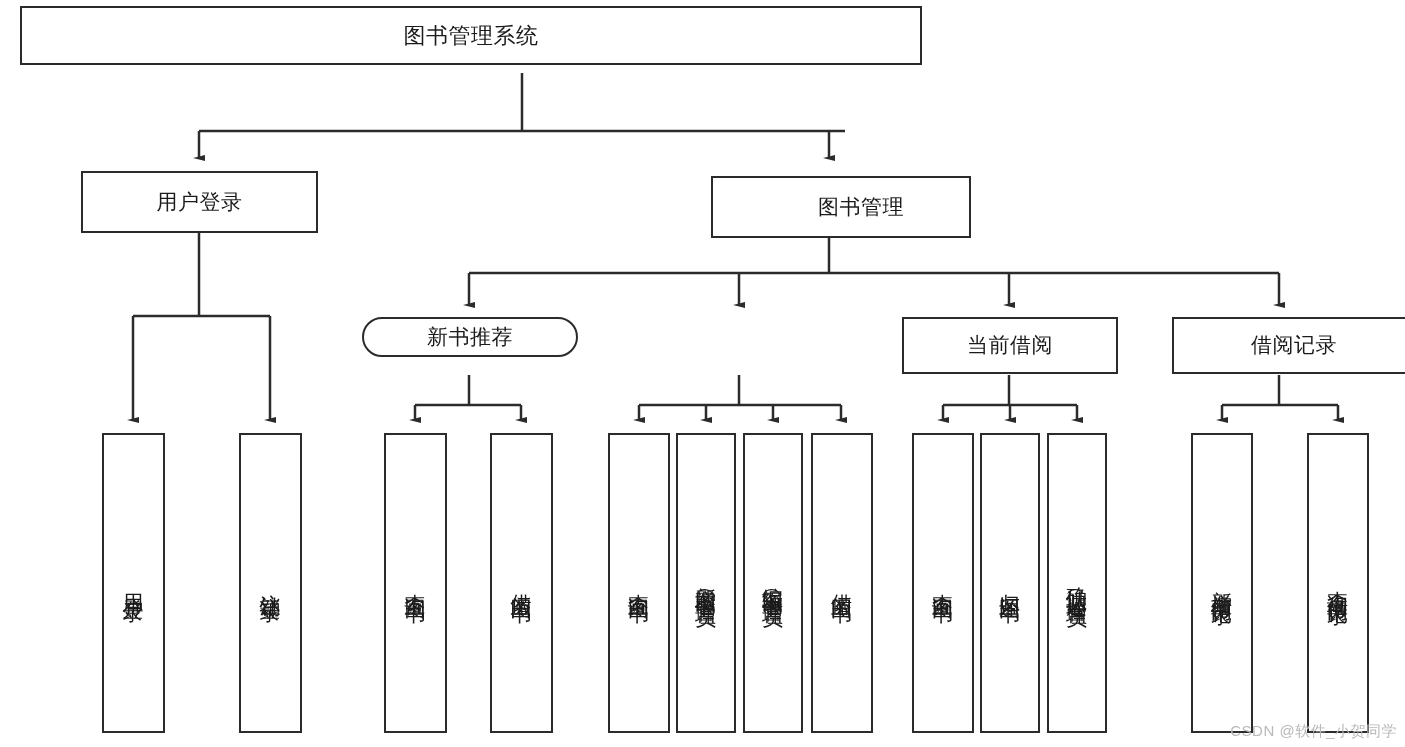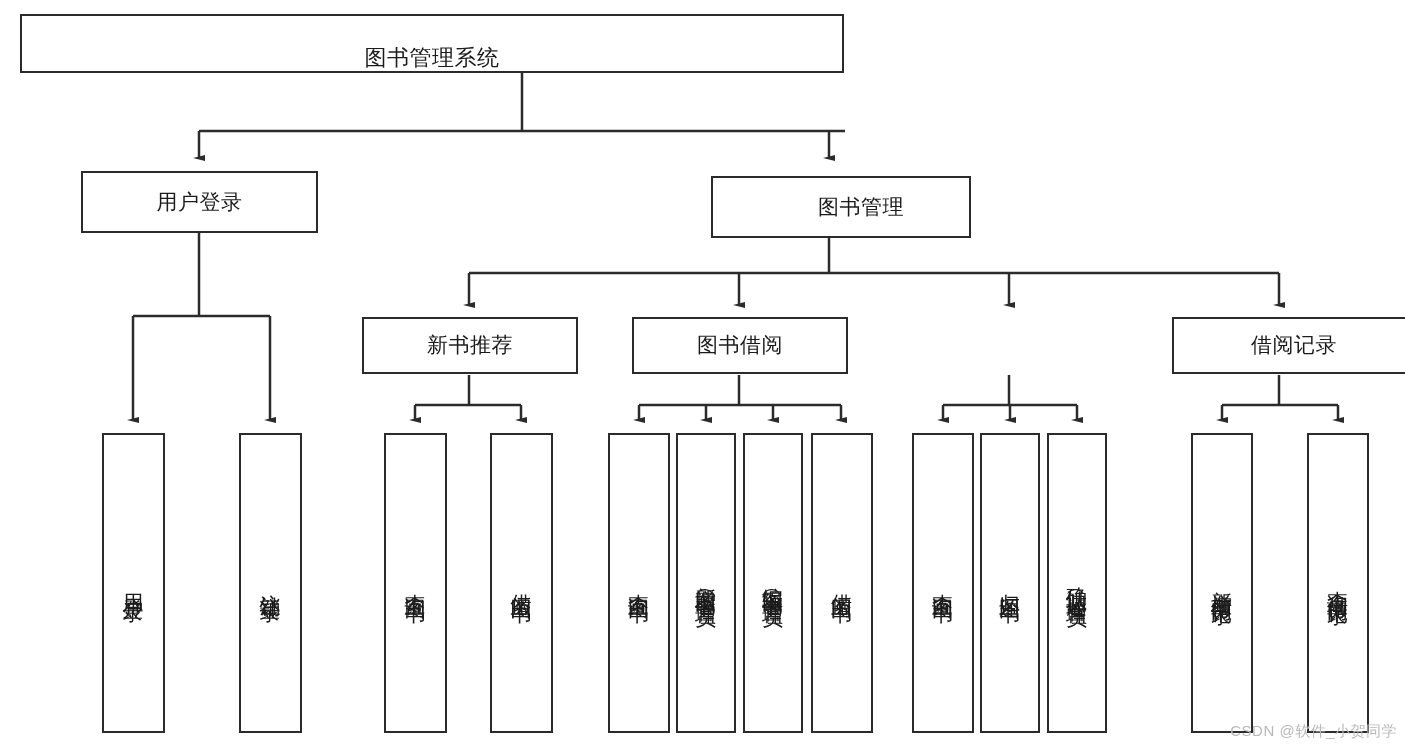--- a/index.html
+++ b/index.html
@@ -127,40 +127,40 @@
       <path d="M1010,405 L1010,420" marker-end="url(#arrowhead)"></path>
       <path d="M1077,405 L1077,420" marker-end="url(#arrowhead)"></path>
 
       <path d="M1279,375 L1279,405"></path>
       <path d="M1222,405 L1338,405"></path>
       <path d="M1222,405 L1222,420" marker-end="url(#arrowhead)"></path>
       <path d="M1338,405 L1338,420" marker-end="url(#arrowhead)"></path>
     </g>
   </svg>
 
-  <div class="node horiz root" style="left:20px; top:14px; width:824px; height:59px;align-items:flex-end;">
+  <div class="node horiz root" style="left:20px; top:6px; width:902px; height:59px;">
     <span class="node-label">图书管理系统</span>
   </div>
 
   <div class="node horiz" style="left:81px; top:171px; width:237px; height:62px;">
     <span class="node-label">用户登录</span>
   </div>
 
   <div class="node horiz" style="left:711px; top:176px; width:260px; height:62px;padding-left:40px;">
     <span class="node-label">图书管理</span>
   </div>
 
-  <div class="node horiz" style="left:362px; top:317px; width:216px; height:57px;">
+  <div class="node horiz" style="left:362px; top:317px; width:216px; height:40px;border-radius:21px;">
     <span class="node-label">新书推荐</span>
   </div>
 
-  <div class="node horiz" style="left:632px; top:317px; width:216px; height:57px;">
-    <span class="node-label">图书借阅</span>
-  </div>
-
+
+  <div class="node horiz" style="left:902px; top:317px; width:216px; height:57px;">
+    <span class="node-label">当前借阅</span>
+  </div>
 
   <div class="node horiz" style="left:1172px; top:317px; width:244px; height:57px;">
     <span class="node-label">借阅记录</span>
   </div>
 
   <div class="node vert" style="left:102px; top:433px; width:63px; height:300px;">
     <span class="node-label">用户登录</span>
   </div>
 
   <div class="node vert" style="left:239px; top:433px; width:63px; height:300px;">

